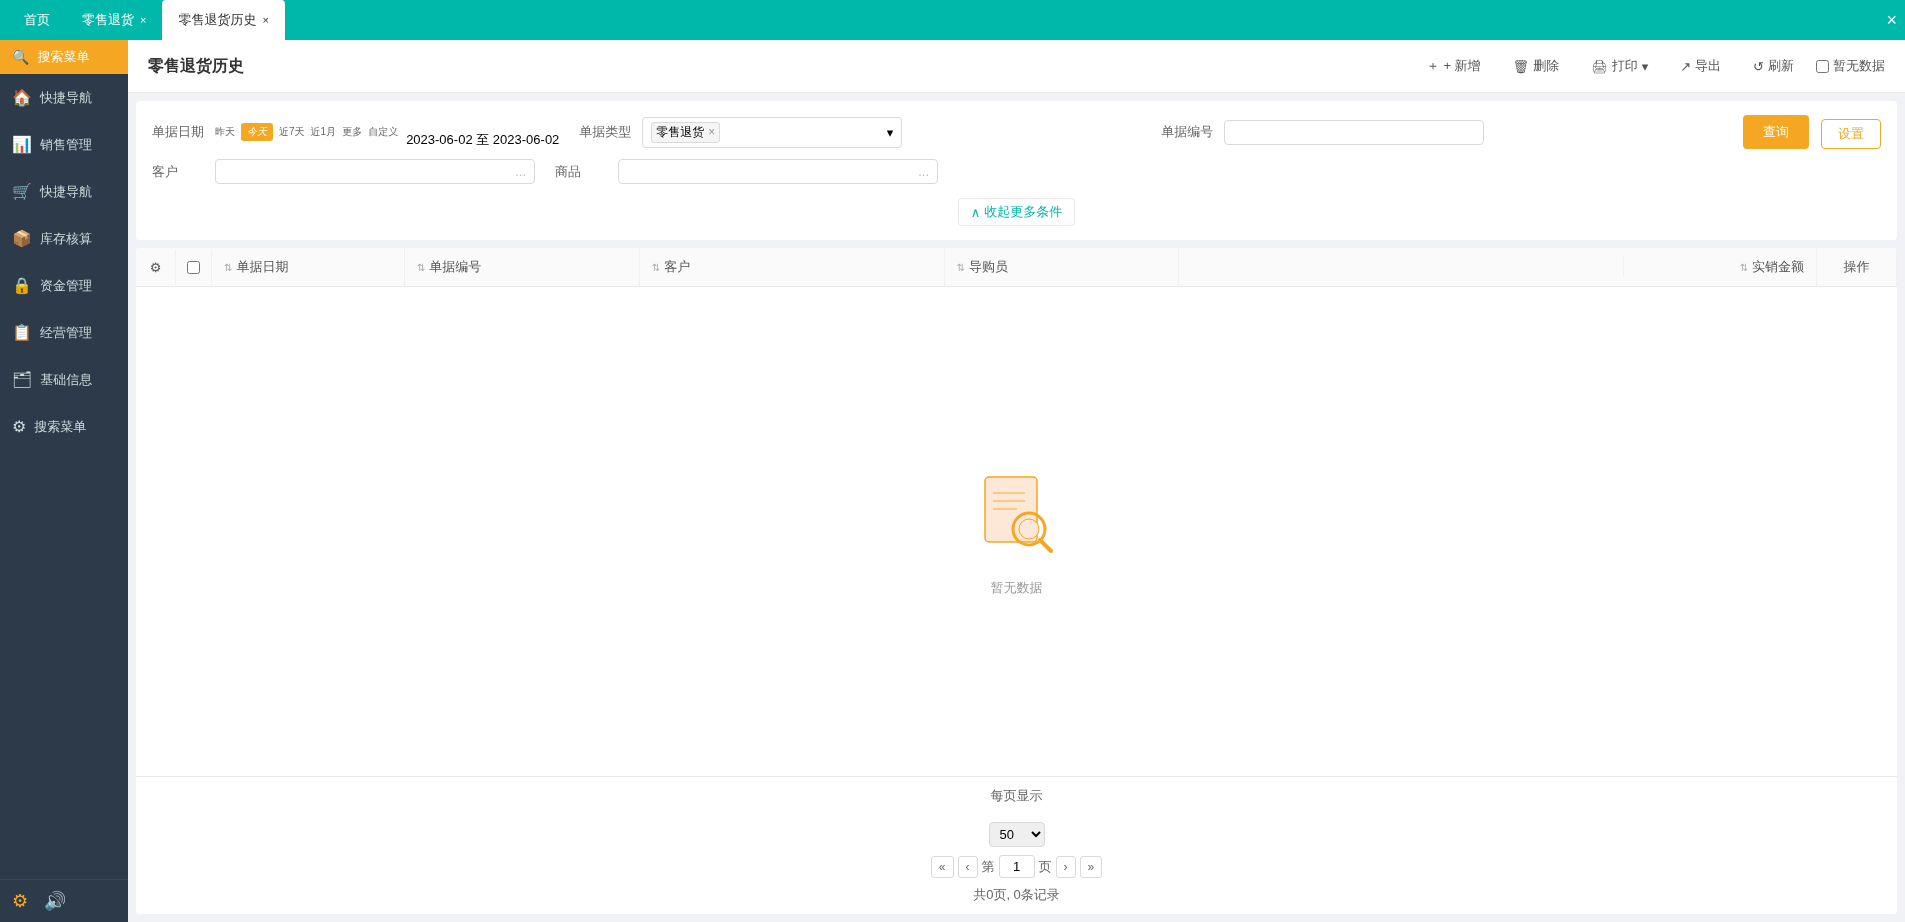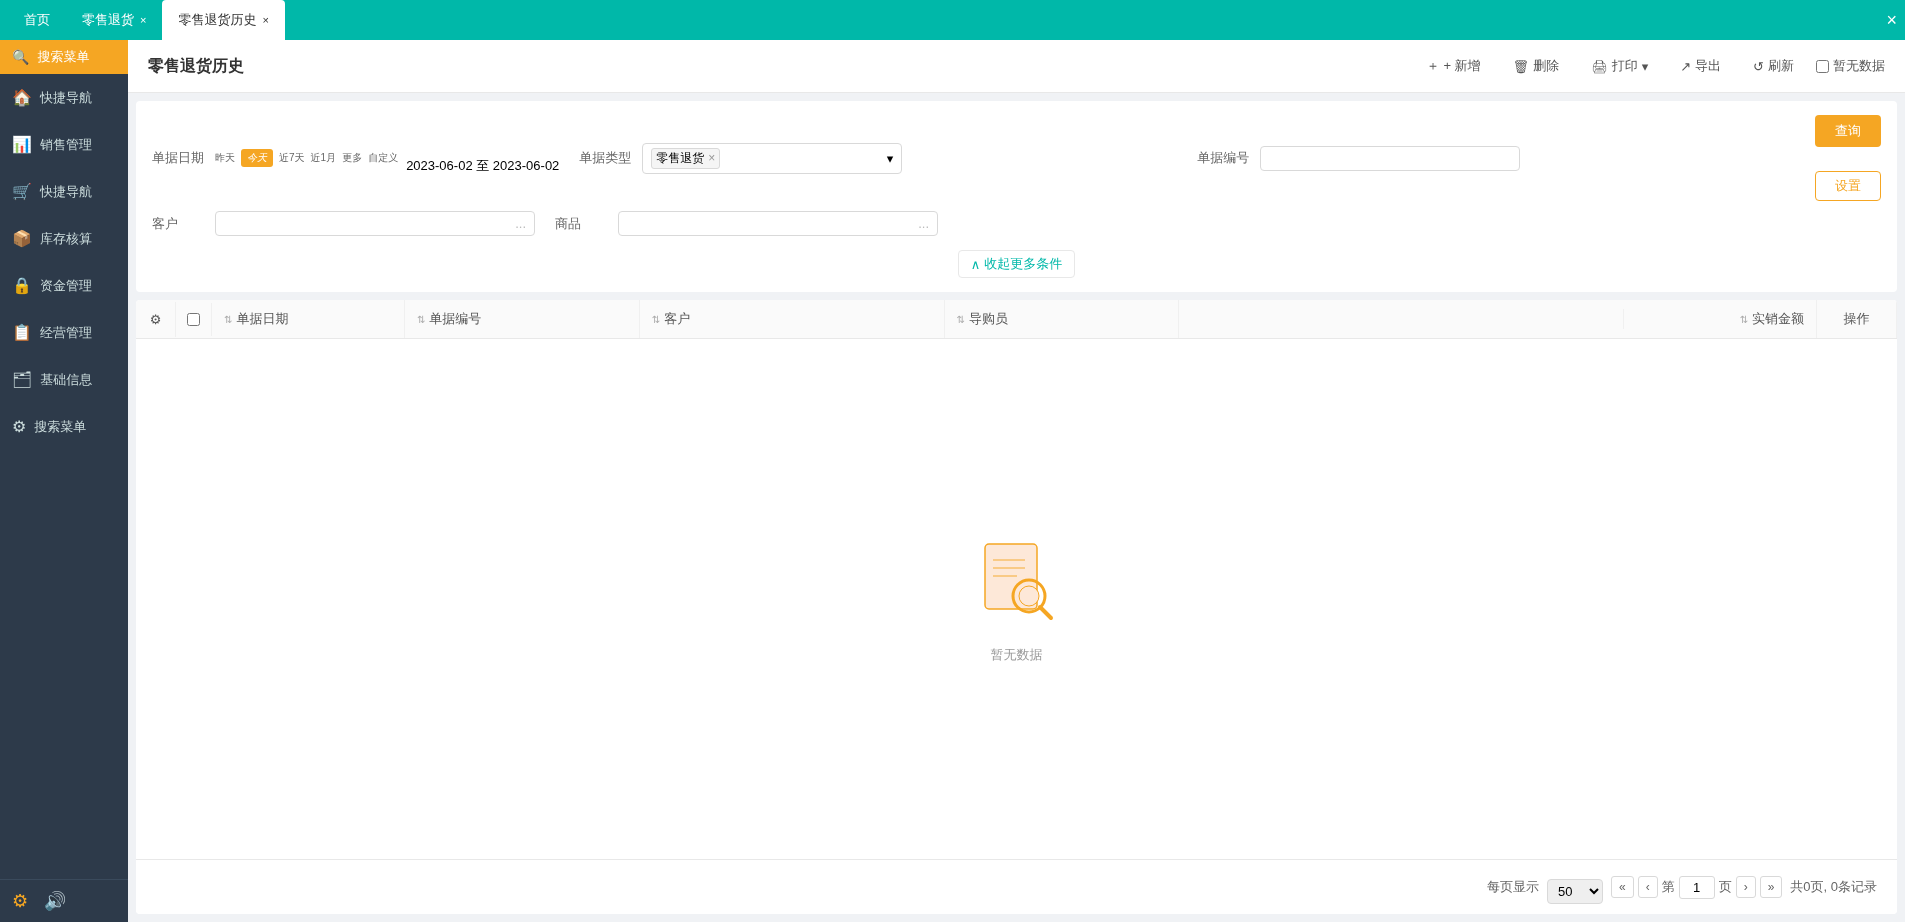--- a/index.html
+++ b/index.html
@@ -60,21 +60,21 @@
     .th-guide { flex: 1.5; }
     .th-space { flex: 3; }
     .th-amount { flex: 1.2; justify-content: flex-end; }
     .th-action { width: 80px; justify-content: center; }
 
     .empty-state { flex: 1; display: flex; flex-direction: column; align-items: center; justify-content: center; }
     .empty-img { width: 100px; height: 100px; position: relative; margin-bottom: 12px; }
     .empty-text { color: #999; font-size: 13px; }
 
     
-    .pagination { background: white; border-top: 1px solid #e8e8e8; padding: 10px 20px; display: flex; align-items: center; justify-content: flex-end; gap: 8px; flex-shrink: 0; }
+    .pagination { background: white; border-top: 1px solid #e8e8e8; padding: 10px 20px; display: flex; align-items: center; justify-content: flex-end; gap: 8px; flex-shrink: 0; flex-direction: column; }
     .page-size-label { color: #666; font-size: 13px; }
     .page-size-select { border: 1px solid #d9d9d9; border-radius: 4px; padding: 3px 6px; font-size: 13px; margin-top: 9px; }
     .page-nav { display: flex; align-items: center; gap: 4px; }
     .page-nav-btn { border: 1px solid #d9d9d9; background: white; border-radius: 3px; padding: 3px 7px; cursor: pointer; font-size: 12px; color: #666; }
     .page-nav-btn:disabled { color: #ccc; cursor: not-allowed; }
     .page-input { border: 1px solid #d9d9d9; border-radius: 3px; width: 36px; text-align: center; padding: 3px; font-size: 13px; }
     .page-info { color: #666; font-size: 13px; }
 
     
     .query-btn { background: #f5a623; color: white; border: none; padding: 7px 20px; border-radius: 4px; cursor: pointer; font-size: 13px; }
@@ -214,21 +214,21 @@
               <span style="flex:1;"></span>
               <span>▾</span>
             </div>
           </div>
 
           <div class="filter-item" style="flex:1;">
             <span class="filter-label">单据编号</span>
             <input class="filter-input" type="text" style="width: 260px;">
           </div>
 
-          <div style="display:flex; flex-direction:column; gap:20px; align-self:flex-start;">
+          <div style="display:flex; flex-direction:row; gap:12px; align-self:flex-start;">
             <button class="query-btn">查询</button>
             <button class="set-btn">设置</button>
           </div>
         </div>
 
         <div class="filter-row">
           <div class="filter-item">
             <span class="filter-label">客户</span>
             <div style="border:1px solid #d9d9d9; border-radius:4px; padding:4px 8px; width:320px; display:flex; align-items:center; justify-content:flex-end; cursor:pointer;">
               <span style="color:#bbb;">...</span>

